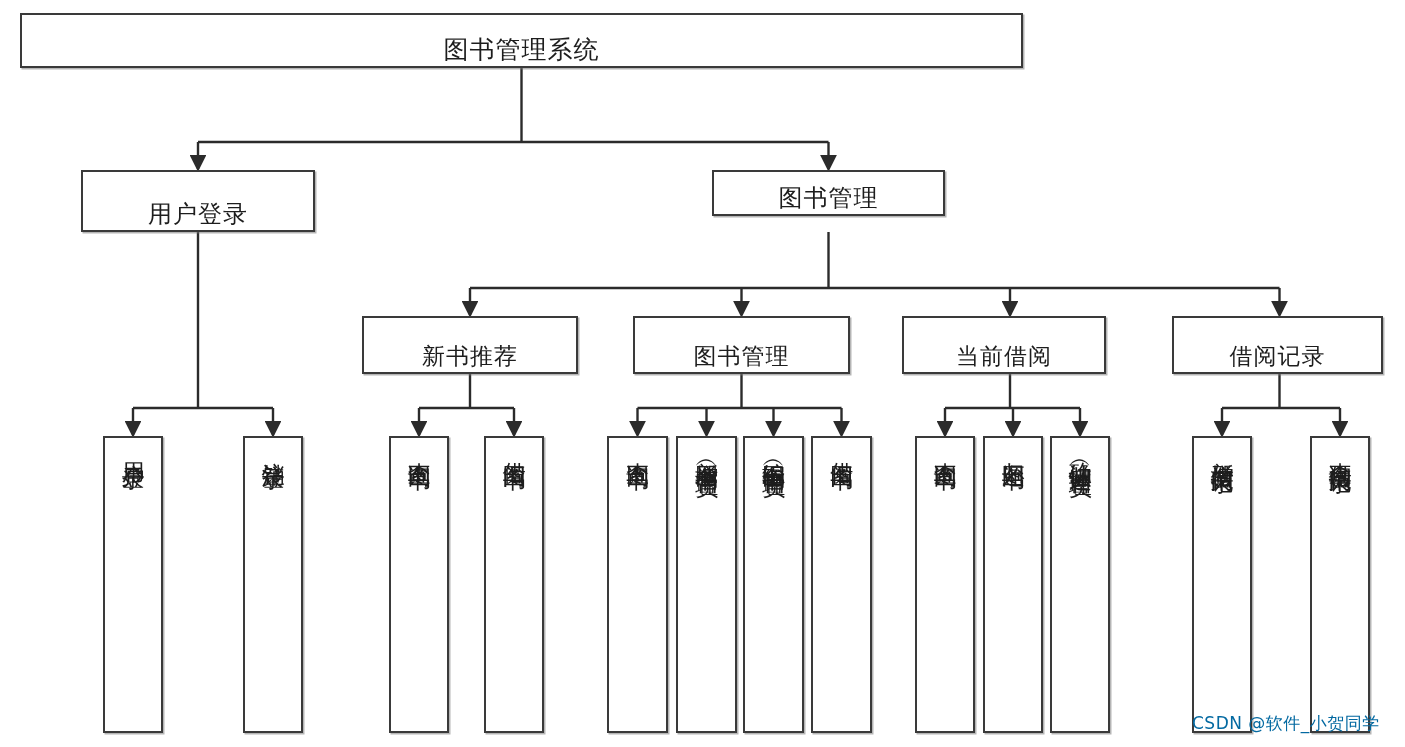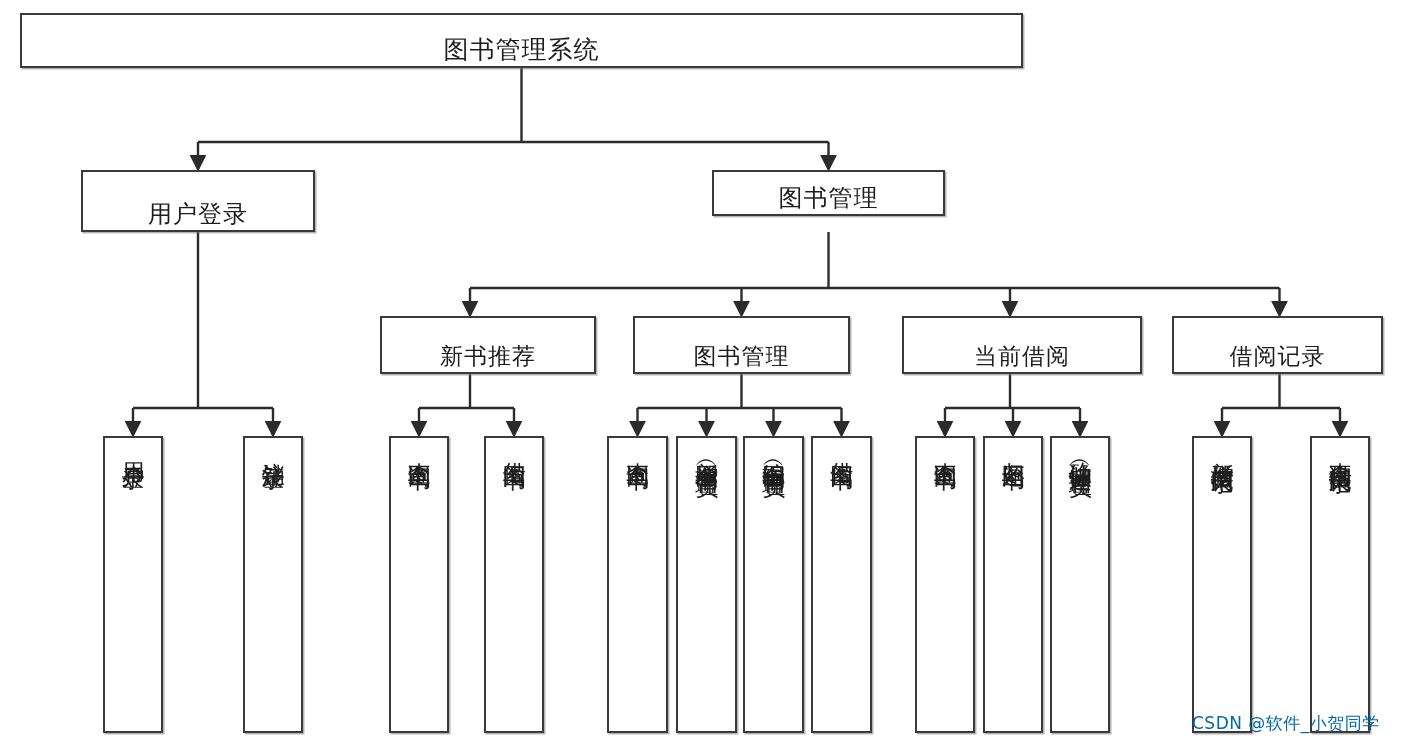--- a/index.html
+++ b/index.html
@@ -116,27 +116,27 @@
   <div id="node-layer">
       <div class="node node-root" style="left: 20px; top: 13px; width: 1003px; height: 55px;">
         <span class="label">图书管理系统</span>
       </div>
       <div class="node node-l2" style="left: 81px; top: 170px; width: 234px; height: 62px;">
         <span class="label">用户登录</span>
       </div>
       <div class="node node-l2" style="left: 712px; top: 170px; width: 233px; height: 46px;">
         <span class="label">图书管理</span>
       </div>
-      <div class="node node-l3" style="left: 380px; top: 316px; width: 216px; height: 58px;">
+      <div class="node node-l3" style="left: 362px; top: 316px; width: 216px; height: 58px;">
         <span class="label">新书推荐</span>
       </div>
       <div class="node node-l3" style="left: 633px; top: 316px; width: 217px; height: 58px;">
         <span class="label">图书管理</span>
       </div>
-      <div class="node node-l3" style="left: 902px; top: 316px; width: 240px; height: 58px;">
+      <div class="node node-l3" style="left: 902px; top: 316px; width: 204px; height: 58px;">
         <span class="label">当前借阅</span>
       </div>
       <div class="node node-l3" style="left: 1172px; top: 316px; width: 211px; height: 58px;">
         <span class="label">借阅记录</span>
       </div>
       <div class="node node-leaf" style="left: 103px; top: 436px; width: 60px; height: 297px;">
         <span class="label">用户登录</span>
       </div>
       <div class="node node-leaf" style="left: 243px; top: 436px; width: 60px; height: 297px;">
         <span class="label">注销登录</span>

